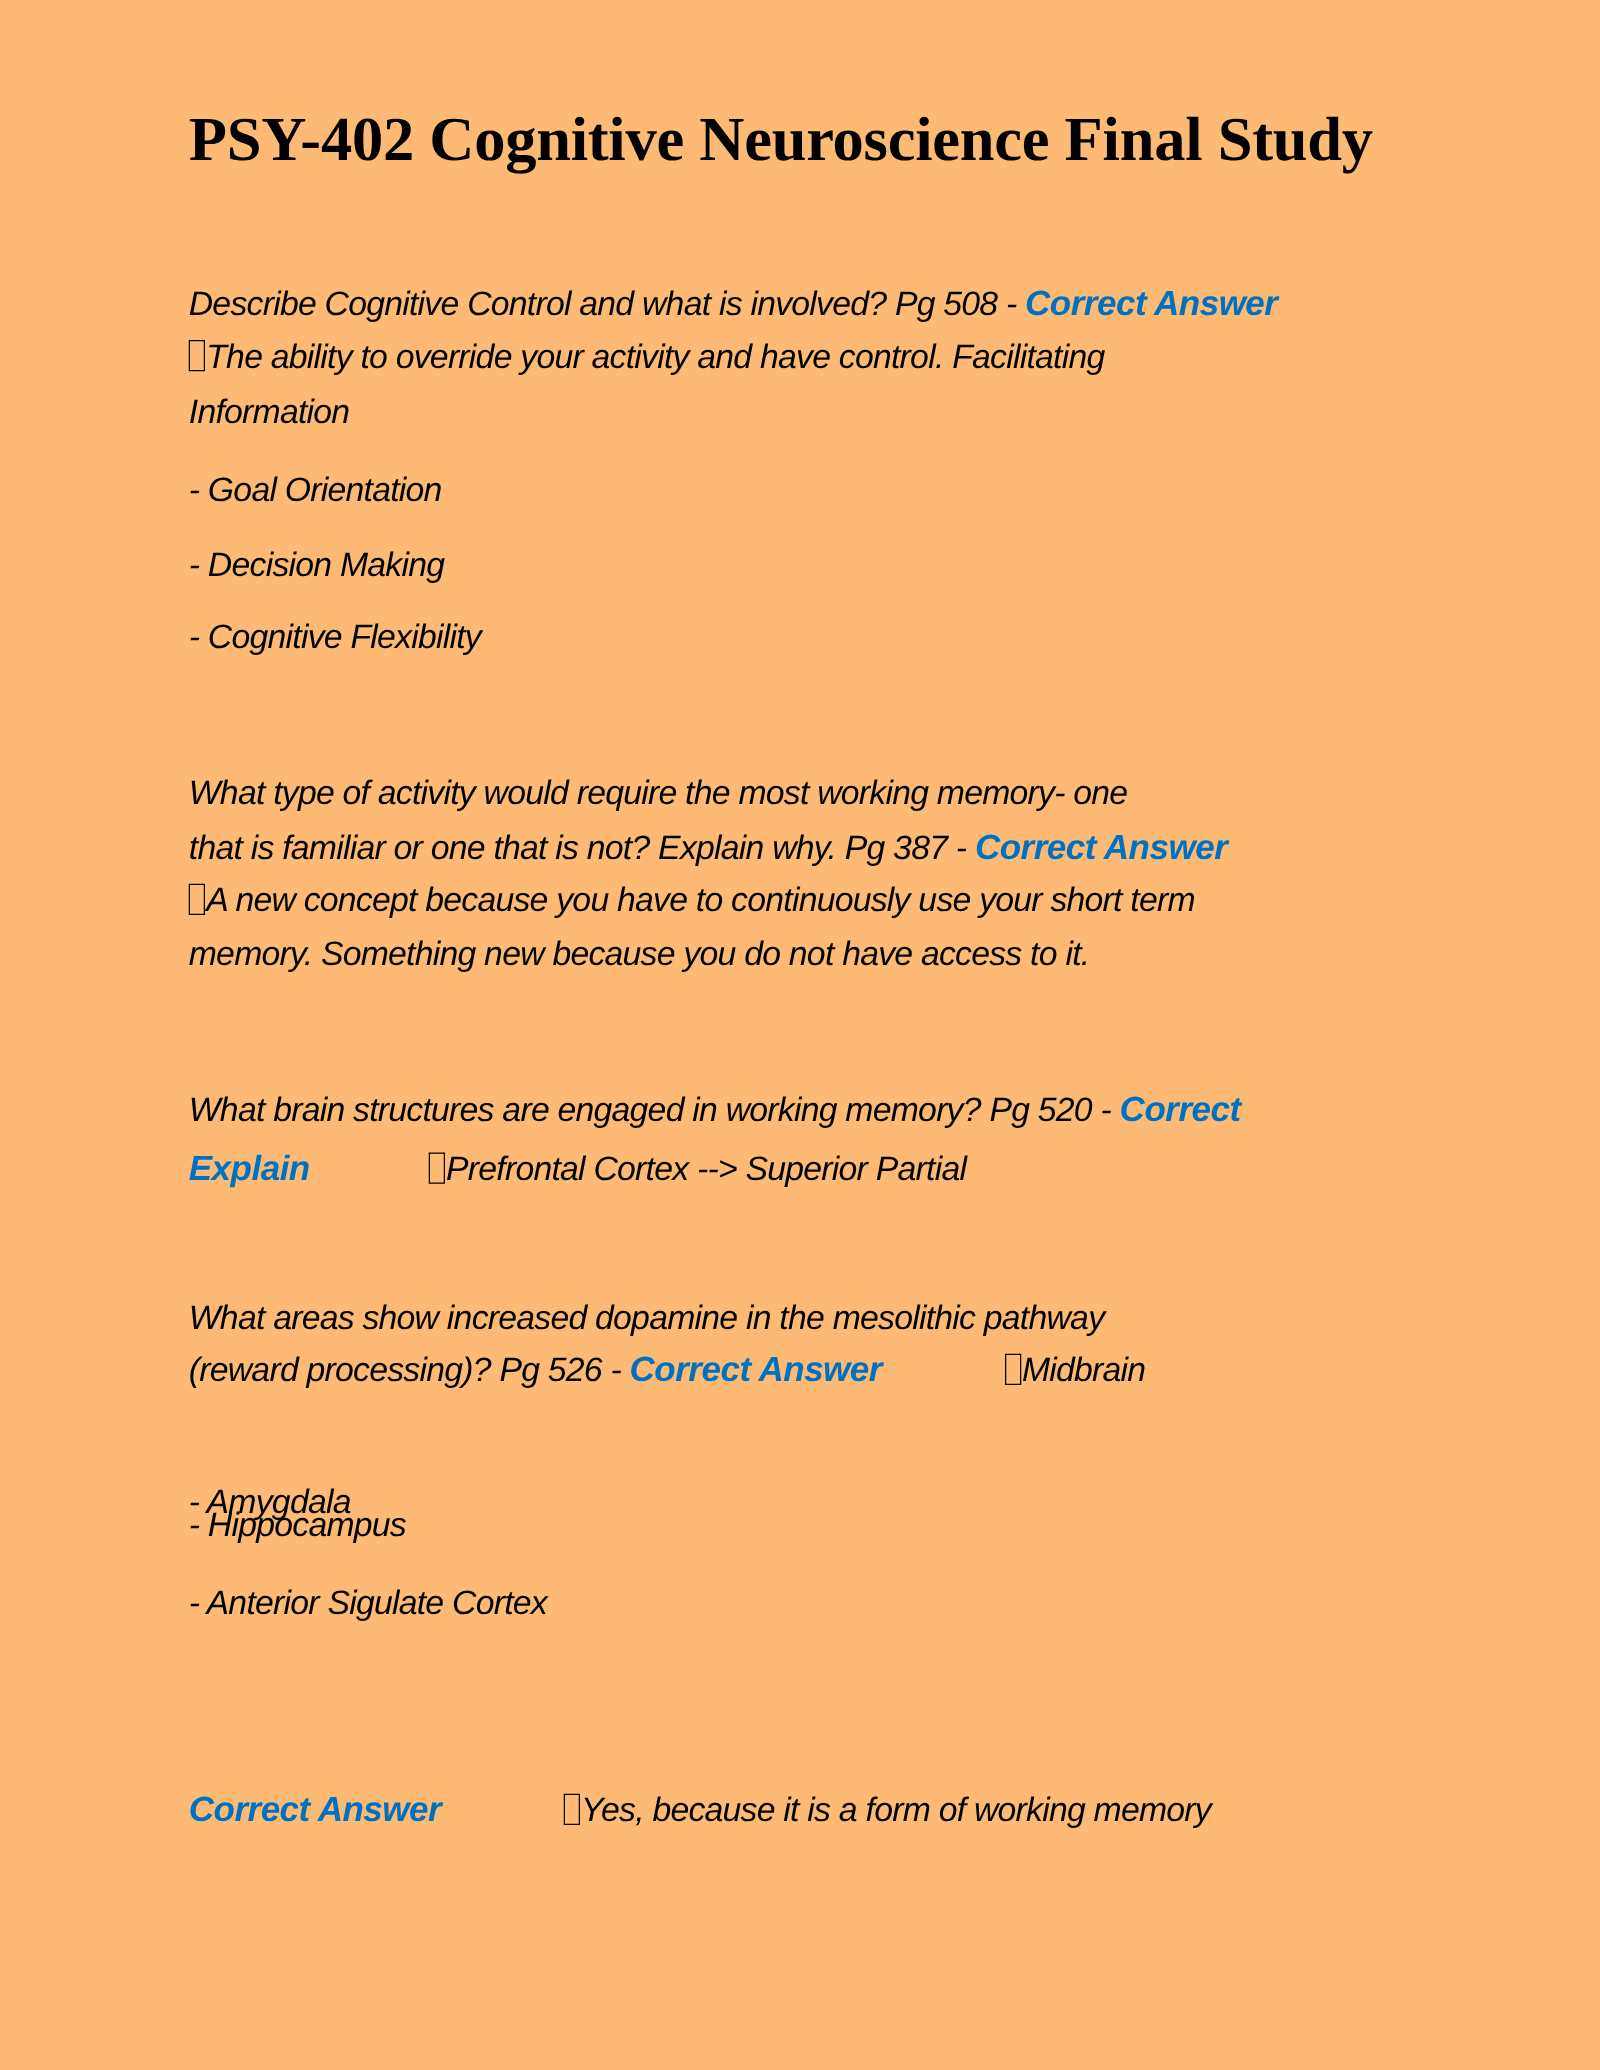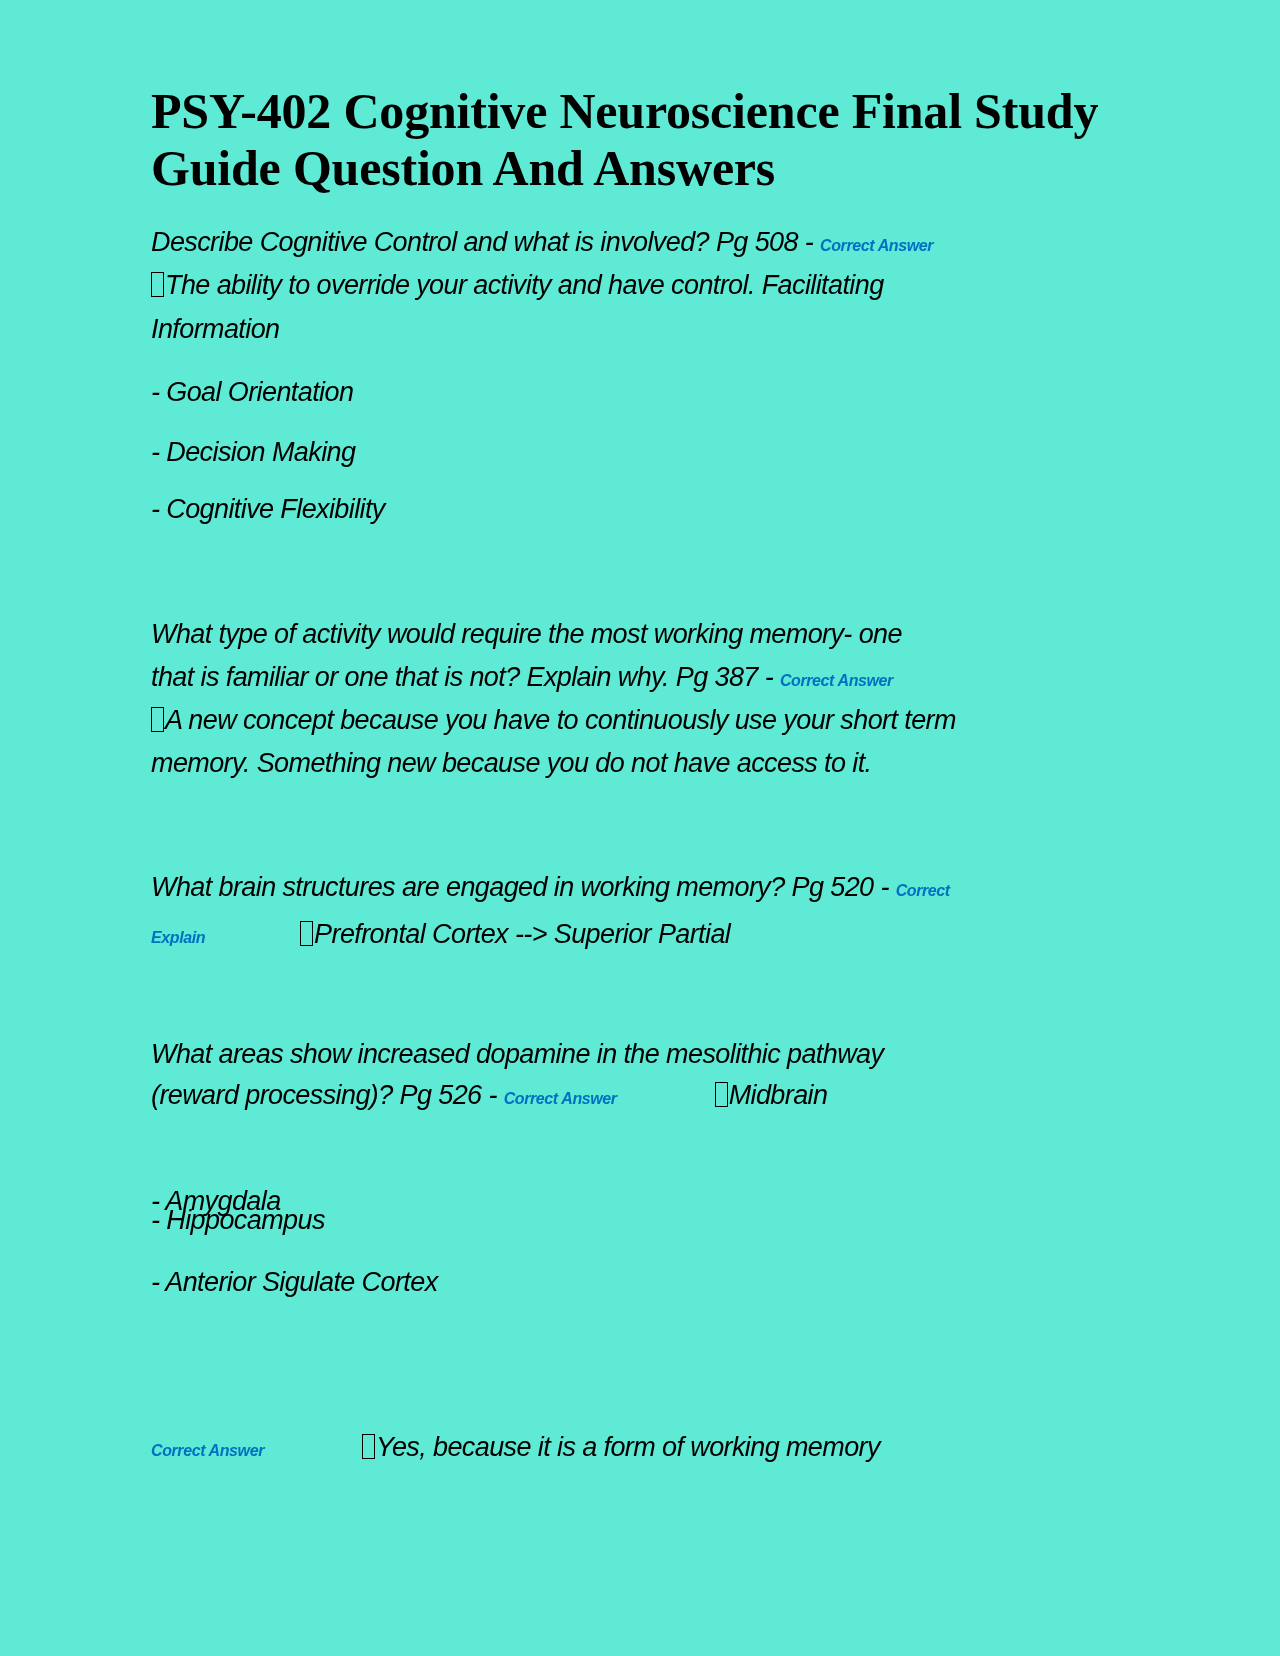--- a/index.html
+++ b/index.html
@@ -1,46 +1,45 @@
 <!DOCTYPE html>
 <html><head>
 <meta charset="utf-8">
 <style>
   html, body { margin: 0; padding: 0; background: #ffffff; }
   body { width: 1280px; height: 1656px; position: relative; overflow: hidden; }
-  .page { position: absolute; left: 0; top: 0; width: 1280px; height: 1656px; background: #5eead4; }
+  .page { position: absolute; left: 0; top: 0; width: 1280px; height: 1656px; background: #fdba74; }
   .title-line {
     position: absolute; left: 151px;
     font-family: "Liberation Serif", "DejaVu Serif", serif;
     font-weight: bold; font-size: 50px; line-height: 1; color: #000;
     white-space: nowrap; letter-spacing: -0.2px;
   }
   .line {
     position: absolute; left: 151px;
     font-family: "Liberation Sans", "DejaVu Sans", sans-serif;
     font-style: italic; font-size: 27px; line-height: 1; color: #000;
     white-space: nowrap; letter-spacing: -0.6px;
   }
   .ca {
-    color: #0070c0; font-style: italic; font-weight: bold; font-size: 16px;
+    color: #0070c0; font-style: italic; font-weight: bold; font-size: 28px;
     letter-spacing: -0.4px;
   }
   .glyph-box {
     display: inline-block; width: 13px; height: 25px; border: 1.5px solid #000;
     box-sizing: border-box; vertical-align: -3px; margin-right: 1px;
   }
   .gap { display: inline-block; }
 </style>
 </head>
 <body>
 
 <div class="page">
 
   <div class="title-line" style="top:86px;">PSY-402 Cognitive Neuroscience Final Study</div>
-  <div class="title-line" style="top:143px;">Guide Question And Answers</div>
 
   <div class="line" style="top:229px;">
     <span>Describe Cognitive Control and what is involved? Pg 508 - </span><span class="ca">Correct Answer</span>
   </div>
   <div class="line" style="top:272px;">
     <span class="glyph-box"></span><span>The ability to override your activity and have control. Facilitating</span>
   </div>
   <div class="line" style="top:316px;text-align:center;">Information</div>
   <div class="line" style="top:379px;">- Goal Orientation</div>
   <div class="line" style="top:439px;">- Decision Making</div>

